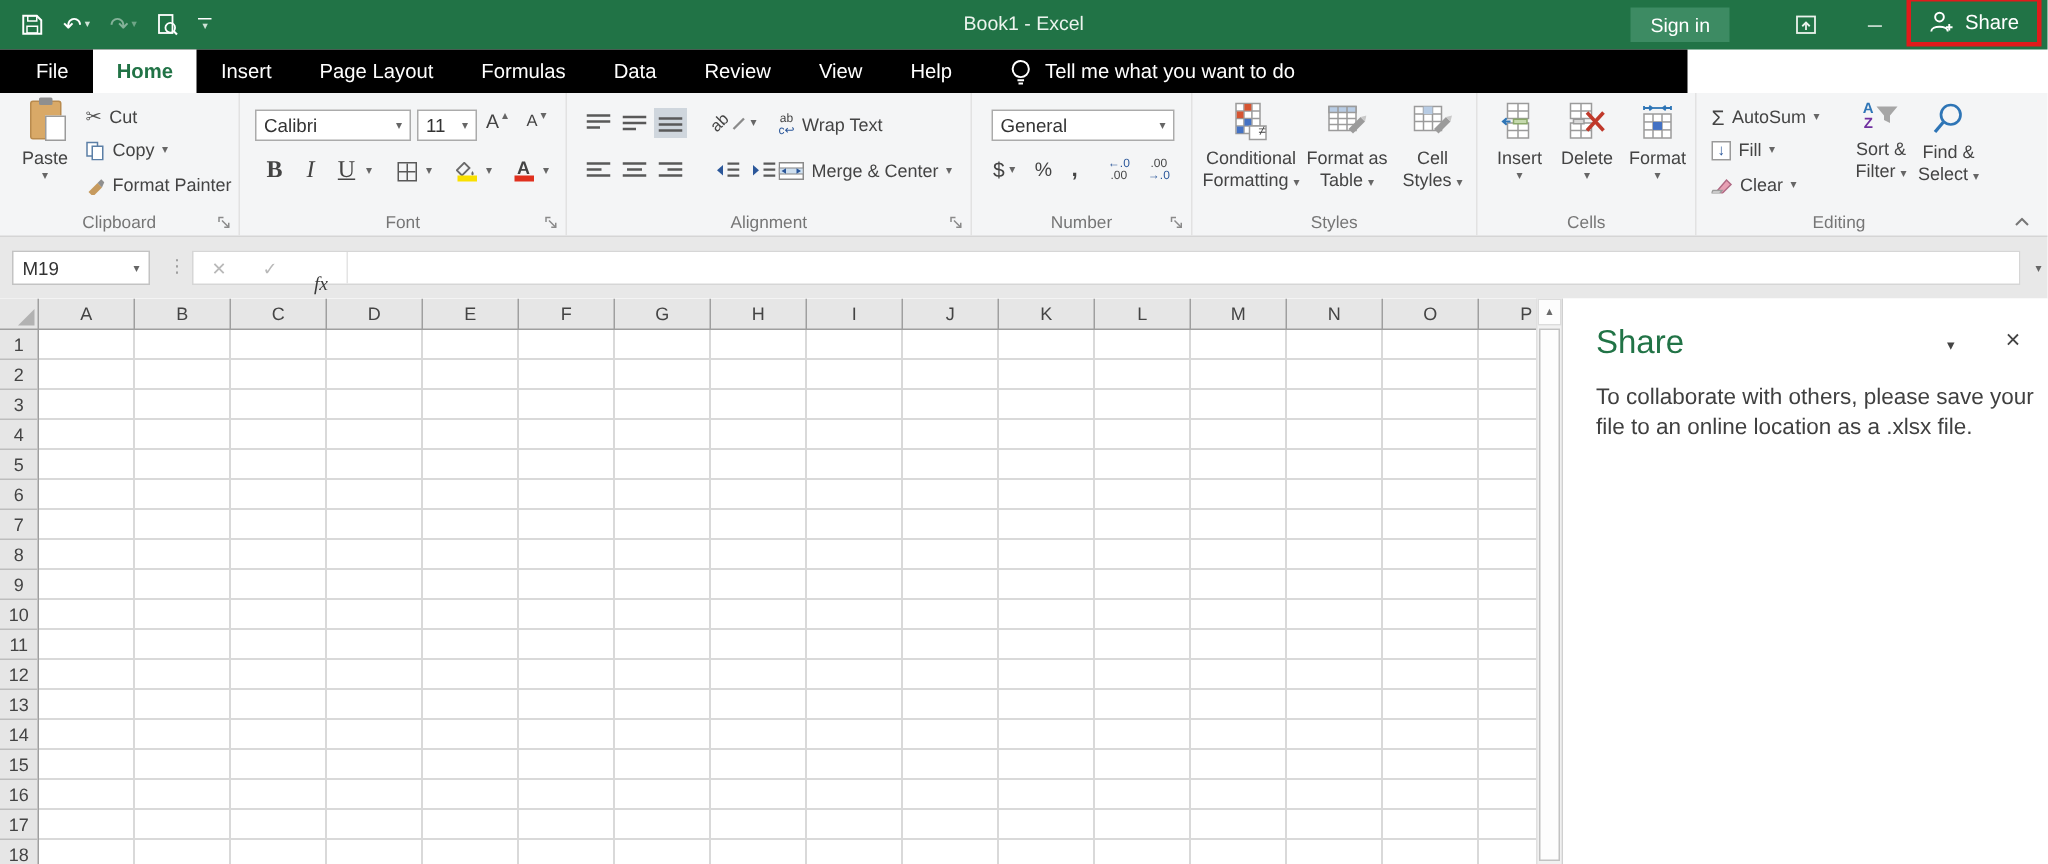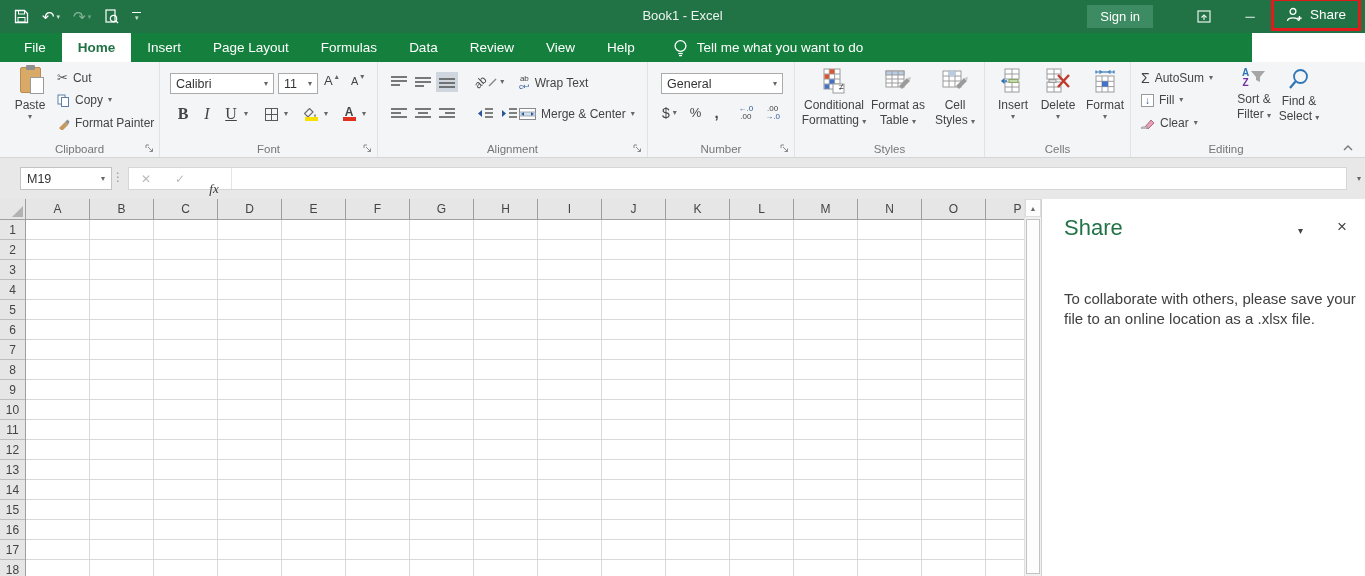--- a/index.html
+++ b/index.html
@@ -11,21 +11,21 @@
   #qat { position:absolute; left:14px; top:0; height:33px; display:flex; align-items:center; gap:13px; }
   .qat-btn { display:flex; align-items:center; gap:2px; color:#fff; font-size:15px; cursor:default; }
   .qat-btn .dd { font-size:7px; color:#cfe3d6; }
   .dim { opacity:.45; }
   #win-title { position:absolute; left:0; right:0; top:8px; text-align:center; font-size:13px; color:#ecf4ee; }
   #title-right { position:absolute; right:0; top:0; height:33px; display:flex; align-items:center; }
   #signin { background:#3d8b63; color:#fff; font-size:13px; padding:4px 13px; margin-right:28px; }
   .winctl { width:46px; height:33px; display:flex; align-items:center; justify-content:center; color:#eaf2ec; font-size:13px; }
 
   
-  #tabrow { position:absolute; left:0; top:33px; width:1252px; height:29px; background:#15803d; display:flex; color:#fff; font-size:13.5px; }
+  #tabrow { position:absolute; left:0; top:33px; width:1125px; height:29px; background:#000000; display:flex; color:#fff; font-size:13.5px; }
   #ribbon-tabs { display:flex; margin-left:8px; }
   .tab { padding:0 16px; line-height:29px; cursor:default; }
   .tab.active { background:#fff; color:#217346;font-weight:bold; }
   #tellme { display:flex; align-items:center; gap:9px; margin-left:22px; }
   #share-top { position:absolute; right:4px; top:-2px; border:3px solid #e11b1b; background:#217346; height:33px;
     display:flex; align-items:center; gap:7px; padding:0 12px; font-size:13.5px; color:#fff; z-index:5; }
 
   
   #ribbon { position:absolute; left:0; top:62px; width:1365px; height:96px; background:#f4f5f6; border-bottom:1px solid #d5d5d5; display:flex; }
   .grp { position:relative; height:100%; border-right:1px solid #e2e2e2; flex:0 0 auto; color:#444; }
@@ -46,21 +46,21 @@
     background: linear-gradient(#595959,#595959) center/1px 100% no-repeat,
                 linear-gradient(#595959,#595959) center/100% 1px no-repeat; }
   .mini2 { display:flex; flex-direction:column; font-size:8px; line-height:8px; color:#444; align-items:center; }
   .mini2 .blue { color:#2b579a; }
   .clipart { width:21px; height:26px; background:#d9a967; border:1px solid #b98b4e; border-radius:2px; position:relative; }
   .clipart:before { content:""; position:absolute; left:5px; top:-3px; width:9px; height:5px; background:#8f8f8f; border-radius:1px; }
   .clipart:after { content:""; position:absolute; right:-4px; bottom:-2px; width:12px; height:15px; background:#fff; border:1px solid #9b9b9b; }
 
   
   #fxrow { position:absolute; left:0; top:158px; width:1365px; height:41px; background:#e8e8e8; }
-  #namebox { position:absolute; left:20px; top:9px; width:92px; height:23px; background:#fff; border:1px solid #c3c3c3; font-size:12.5px; color:#333; display:flex; align-items:center; padding:0 6px; }
+  #namebox { position:absolute; left:8px; top:9px; width:92px; height:23px; background:#fff; border:1px solid #c3c3c3; font-size:12.5px; color:#333; display:flex; align-items:center; padding:0 6px; }
   #namebox .dd { margin-left:auto; }
   #fx-dots { position:absolute; left:112px; top:12px; color:#9a9a9a; font-size:12px; }
   #fxbar { position:absolute; left:128px; top:9px; right:18px; height:23px; background:#fff; border:1px solid #d6d6d6; display:flex; align-items:center; }
   .fxbtn { width:34px; text-align:center; font-size:12px; color:#b9b9b9; }
   #fx-label { font-family:"Liberation Serif","DejaVu Serif",serif; font-style:italic; color:#3a3a3a; font-size:13px; width:34px; text-align:center;margin-top:21px; }
   #fx-sep { width:1px; height:100%; background:#e4e4e4; }
   #fx-expand { position:absolute; right:4px; top:17px; }
 
   
   #grid { position:absolute; left:0; top:199px; width:1024px; bottom:0; overflow:hidden; background:#fff; }
@@ -79,21 +79,21 @@
   
   #vscroll { position:absolute; left:1024px; top:199px; width:17px; bottom:0; background:#f1f1f1; border-left:1px solid #e0e0e0; }
   #vs-up { height:18px; background:#fdfdfd; border:1px solid #dcdcdc; display:flex; align-items:center; justify-content:center; font-size:7px; color:#6a6a6a; }
   #vs-thumb { position:absolute; left:1px; right:1px; top:20px; bottom:2px; background:#fdfdfd; border:1px solid #c2c2c2; }
 
   
   #pane { position:absolute; left:1041px; top:199px; right:0; bottom:0; background:#fff; border-left:1px solid #d0d0d0; }
   #pane-title { position:absolute; left:22px; top:16px; font-size:22px; color:#217346; }
   #pane-dd { position:absolute; right:62px; top:26px; font-size:10px; color:#444; }
   #pane-close { position:absolute; right:18px; top:18px; font-size:17px; color:#444; }
-  #pane-body { position:absolute; left:22px; top:56px; width:300px; font-size:15px; color:#404040; line-height:20px;margin-top:34px; }
+  #pane-body { position:absolute; left:22px; top:56px; width:300px; font-size:15px; color:#404040; line-height:20px; }
   #save-box { position:absolute; left:102px; top:90px; border:4px solid #e11b1b; background:#fff; padding:3px; }
   #save-btn { border:1px solid #ababab; background:linear-gradient(#fdfdfd,#f1f1f1); font-size:12.5px; color:#333; padding:4px 18px; white-space:nowrap; }
   #save-btn span::first-letter { text-decoration:underline; }
 
   svg { display:block; }
 </style>
 </head>
 <body>
 
 <div id="titlebar">

